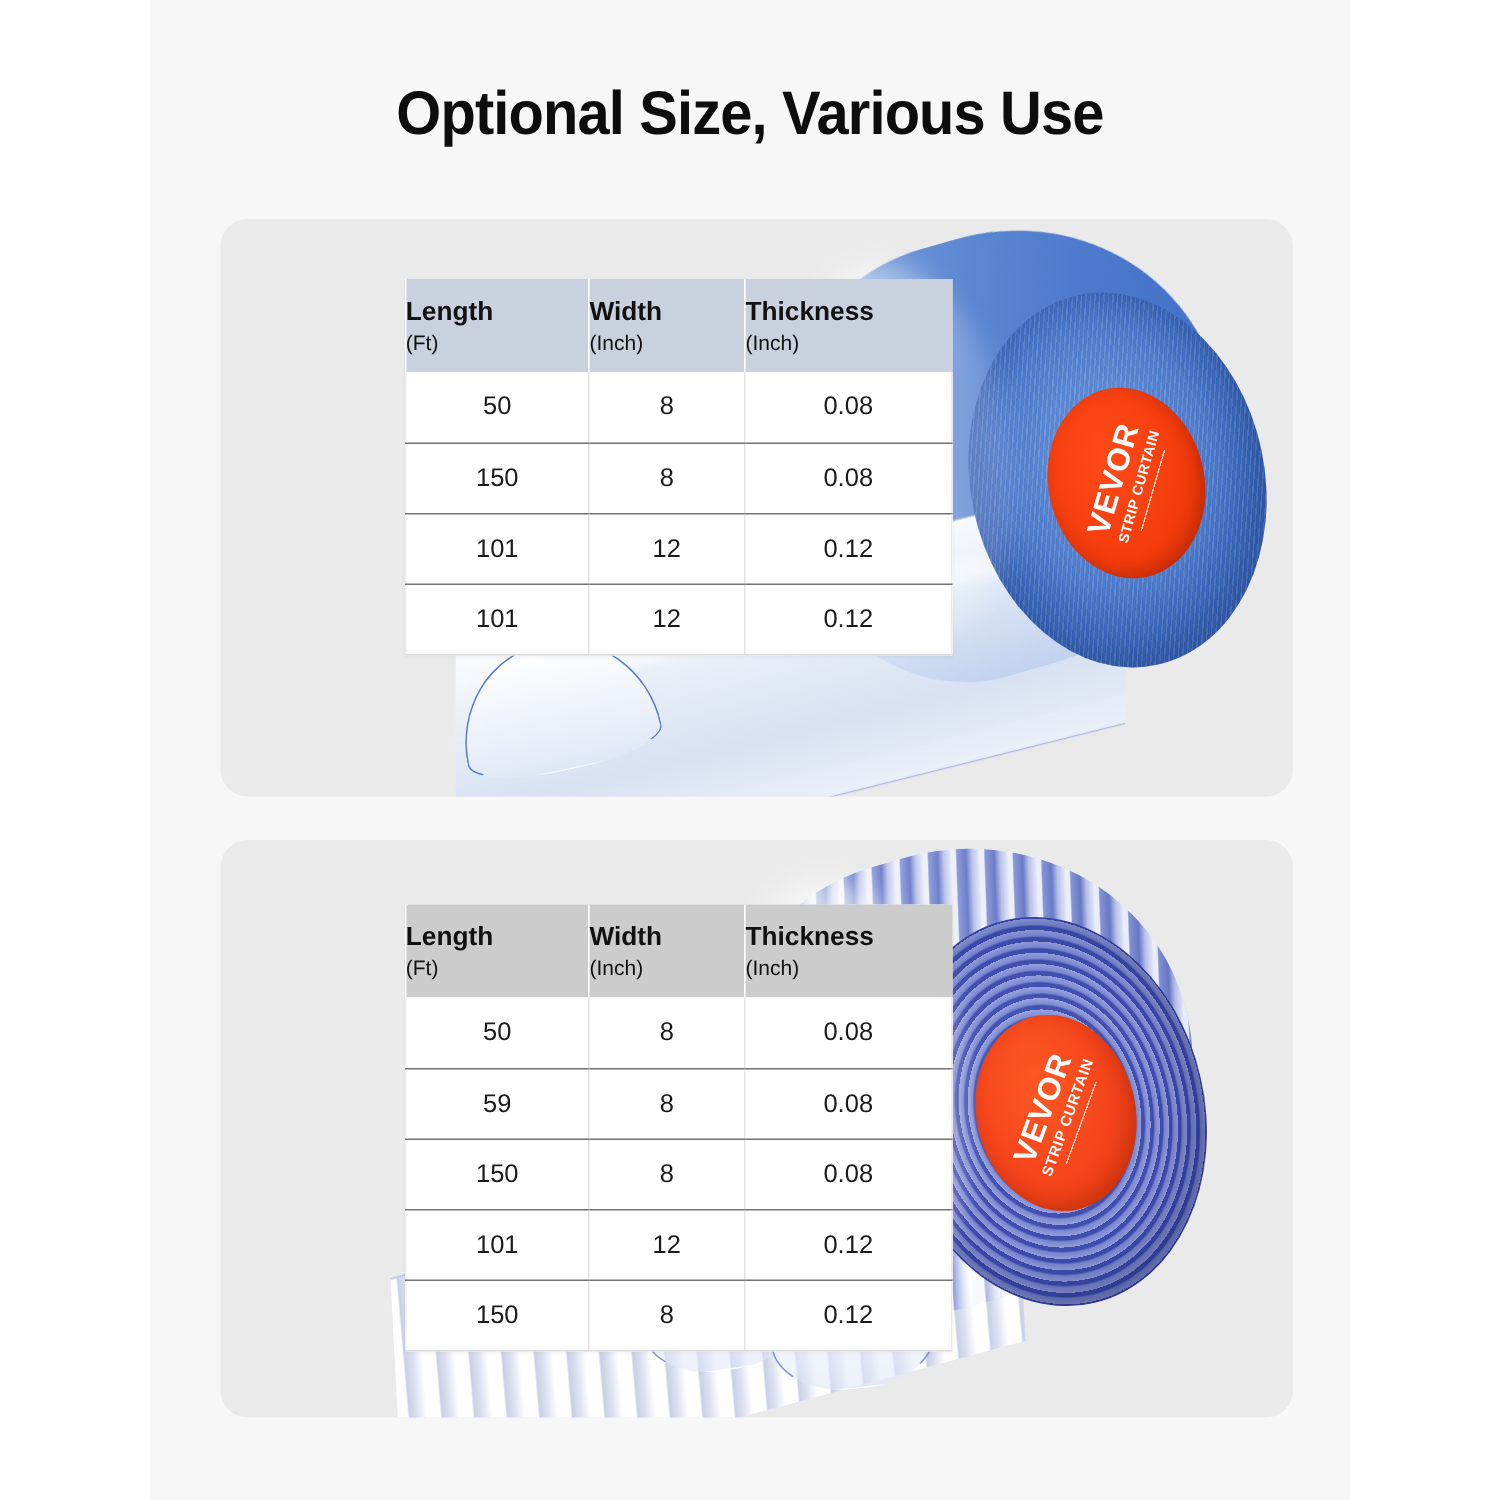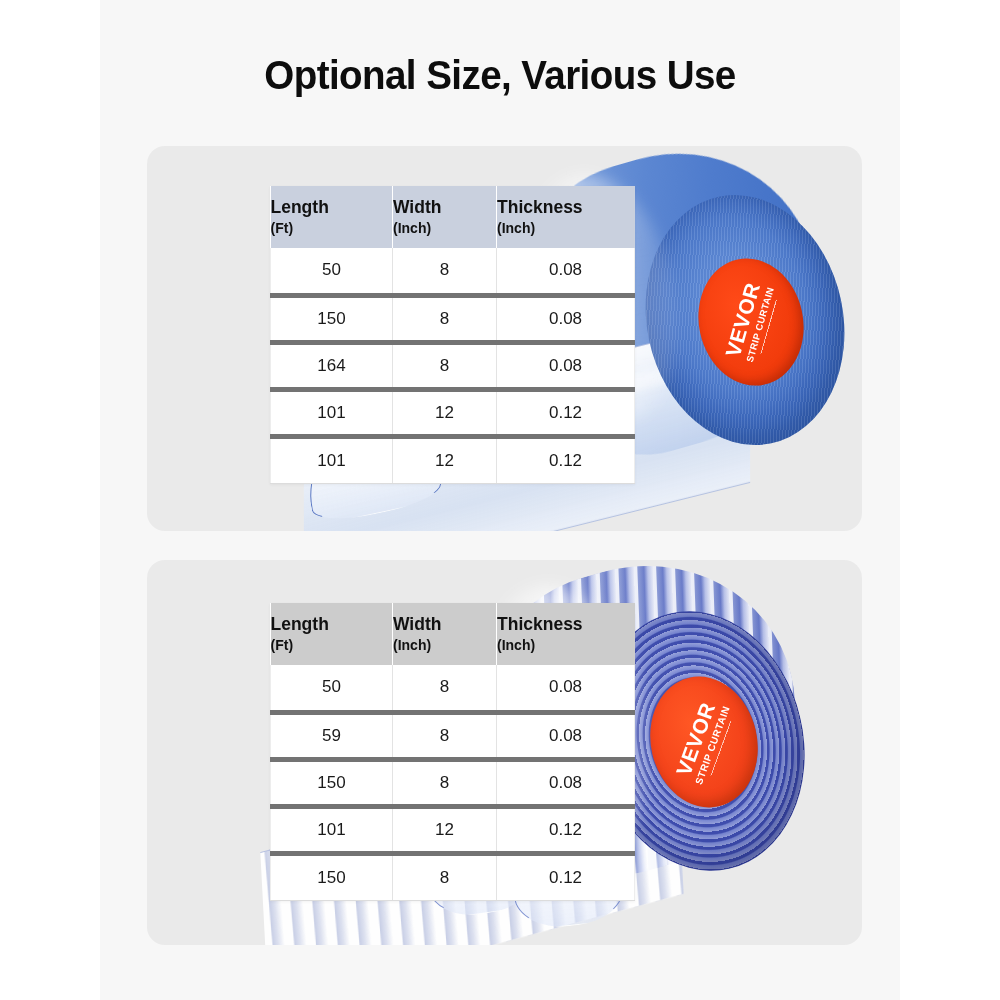--- a/index.html
+++ b/index.html
@@ -300,38 +300,38 @@
     line-height: 1.22;
     text-align: left;
     border-right: 1px solid #ffffff;
     vertical-align: middle;
     padding: 0;
   }
   .spec-table th:last-child { border-right: none; }
   .spec-table th .unit {
     display: block;
     font-size: 14px;
-    font-weight: 700;
+    font-weight: 400;
     margin-top: 1px;
   }
 
   #table-1 th { background: #c9d0de; }
   #table-2 th { background: #cccccc; }
 
   .spec-table td {
     height: 47px;
     text-align: center;
     vertical-align: middle;
     font-family: "Liberation Sans", sans-serif;
     font-size: 17px;
     font-weight: 400;
     color: #1a1a1a;
     background: #ffffff;
     border-right: 1px solid #e3e3e3;
-    border-bottom: 5px solid #737373;
+    border-bottom: 1px solid #737373;
     padding: 0;
   }
   .spec-table td:last-child { border-right: none; }
   .spec-table tbody tr:last-child td { border-bottom: 1px solid #dcdcdc; }
   .spec-table tbody tr td:first-child { border-left: 1px solid #ededed; }
   .spec-table tbody tr td:last-child  { border-right: 1px solid #ededed; }
 </style>
 </head>
 <body>
 
@@ -385,25 +385,20 @@
             <td>50</td>
             <td>8</td>
             <td>0.08</td>
           </tr>
           <tr>
             <td>150</td>
             <td>8</td>
             <td>0.08</td>
           </tr>
           <tr>
-            <td>164</td>
-            <td>8</td>
-            <td>0.08</td>
-          </tr>
-          <tr>
             <td>101</td>
             <td>12</td>
             <td>0.12</td>
           </tr>
           <tr>
             <td>101</td>
             <td>12</td>
             <td>0.12</td>
           </tr>
         </tbody>

